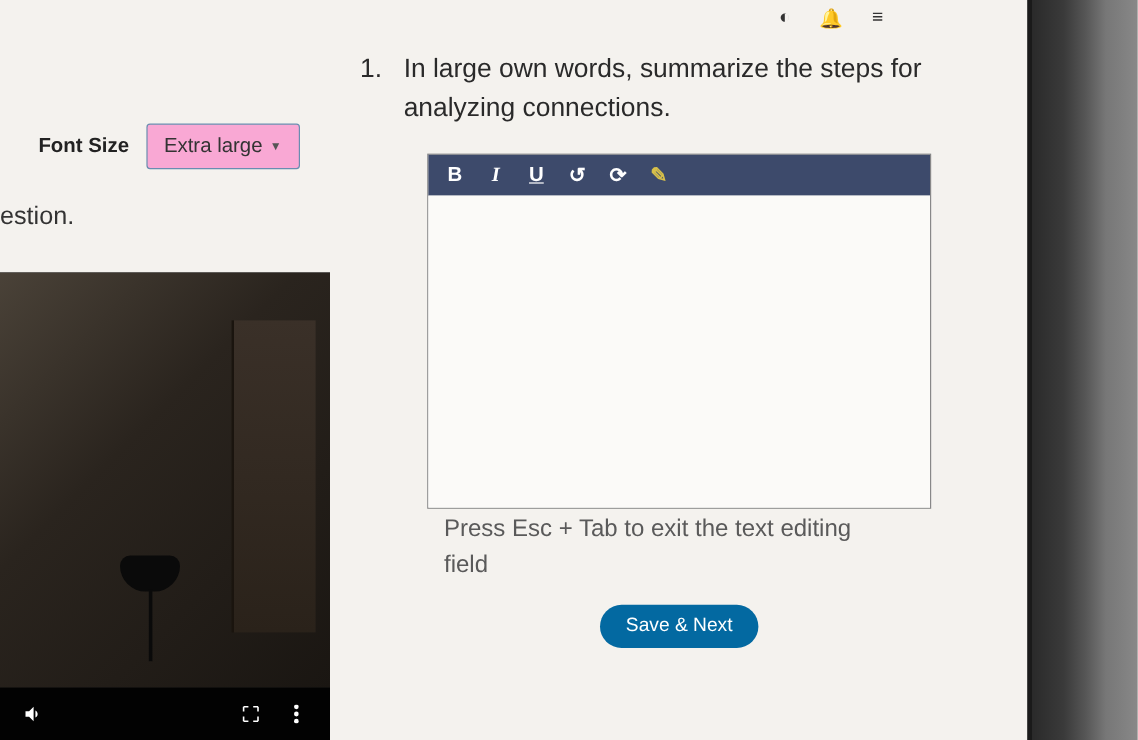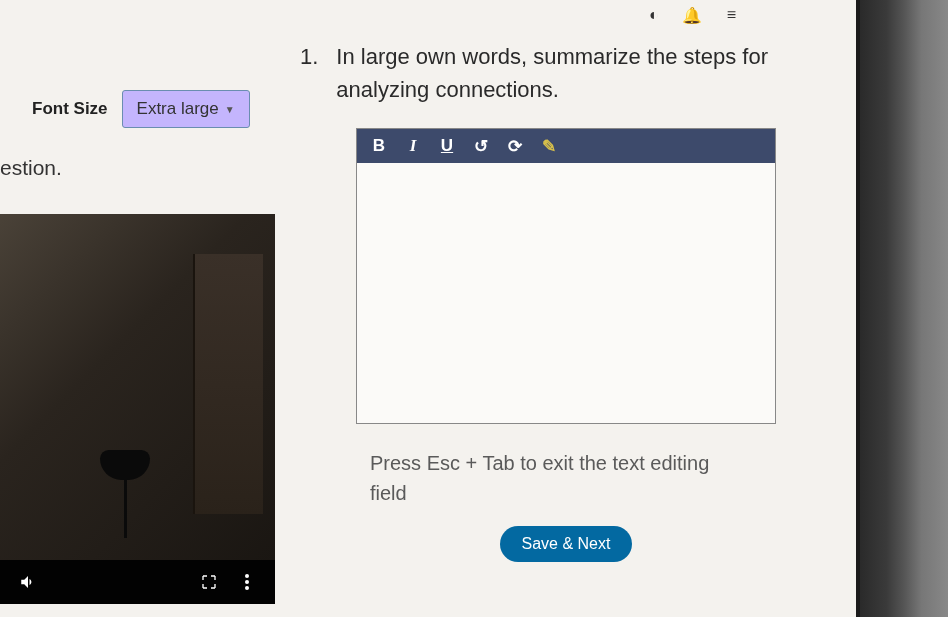--- a/index.html
+++ b/index.html
@@ -22,40 +22,40 @@
     position: absolute;
     right: 0;
     top: 0;
     width: 88px;
     height: 617px;
     background: linear-gradient(to right, #2a2a2a 0%, #3a3a3a 30%, #555 50%, #777 70%, #888 100%);
   }
   .left-col {
     position: absolute;
     left: 0;
-    top: 0;
+    top: 13px;
     width: 280px;
     padding-top: 90px;
     padding-left: 0;
   }
   .font-row {
     display: flex;
     align-items: center;
     gap: 14px;
     padding-left: 32px;
     margin-bottom: 28px;
   }
   .font-label {
     font-weight: 700;
     font-size: 17px;
     color: #222;
   }
   .font-select {
     border: 1.5px solid #6a8db0;
-    background: #c4b5fd;
+    background: #f9a8d4;
     padding: 8px 14px;
     border-radius: 3px;
     font-size: 17px;
     color: #333;
     cursor: pointer;
     display: flex;
     align-items: center;
     gap: 6px;
   }
   .caret { font-size: 10px; color: #555; }
@@ -176,21 +176,21 @@
   .tb-btn.italic { font-style: italic; font-family: Georgia, serif; }
   .tb-btn.under { text-decoration: underline; }
   .editor-area {
     min-height: 260px;
     padding: 8px;
     background: #fbfaf8;
     outline: none;
   }
   .hint {
     margin-left: 70px;
-    margin-top: 24px;
+    margin-top: 2px;
     font-size: 20px;
     color: #5a5a5a;
     line-height: 1.5;
     width: 380px;
   }
   .save-row {
     margin-left: 56px;
     margin-top: 18px;
     width: 420px;
     display: flex;

